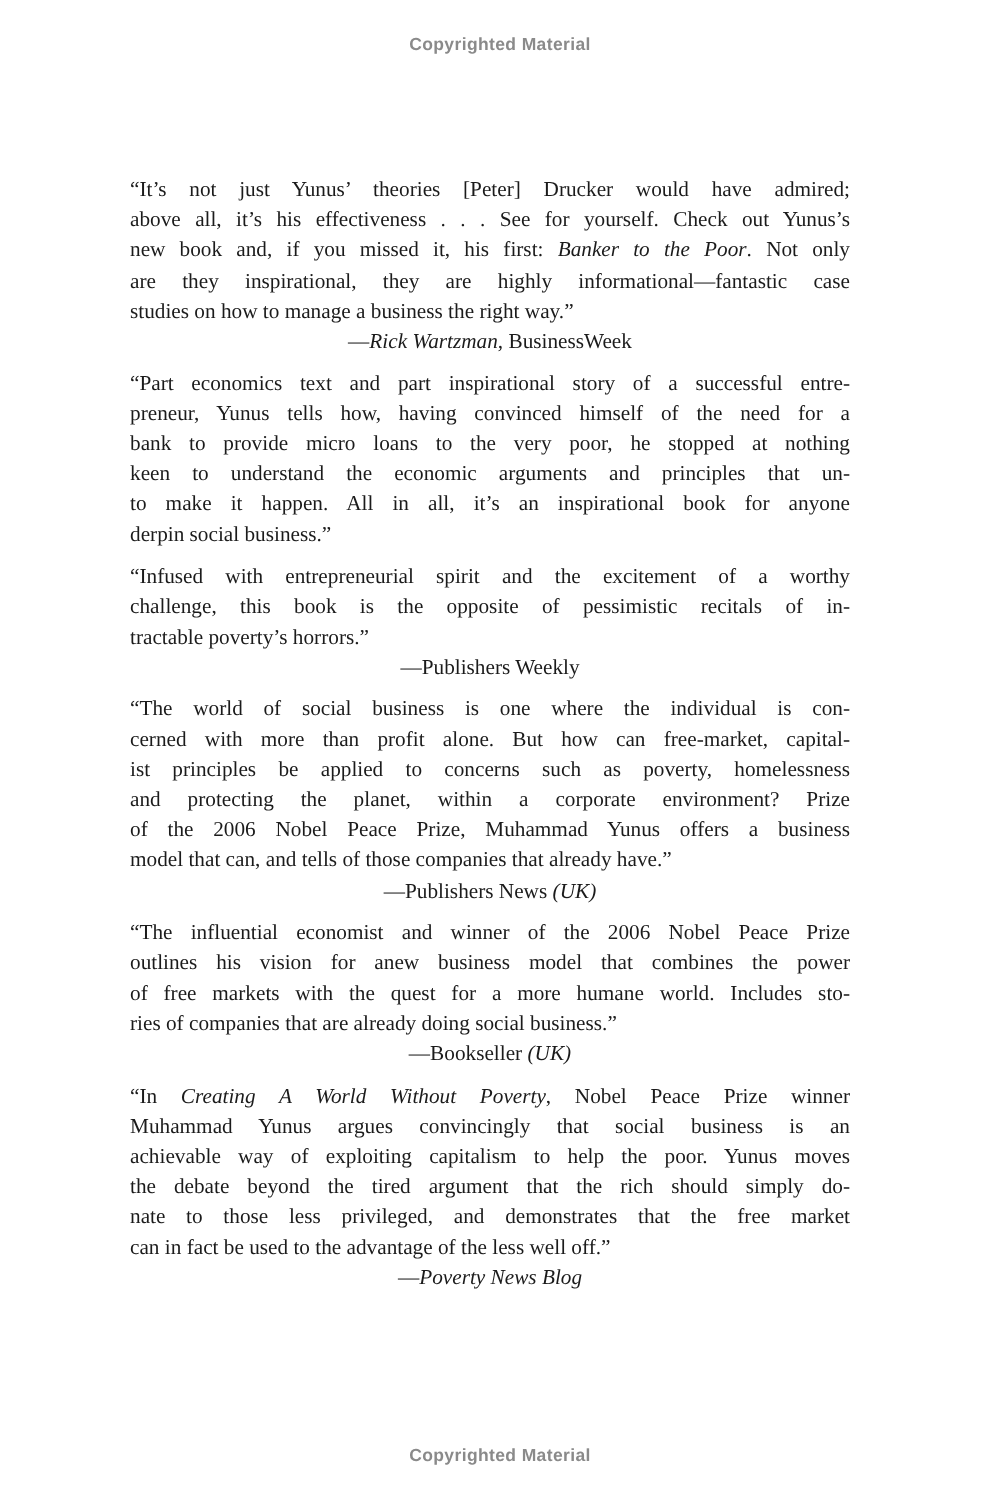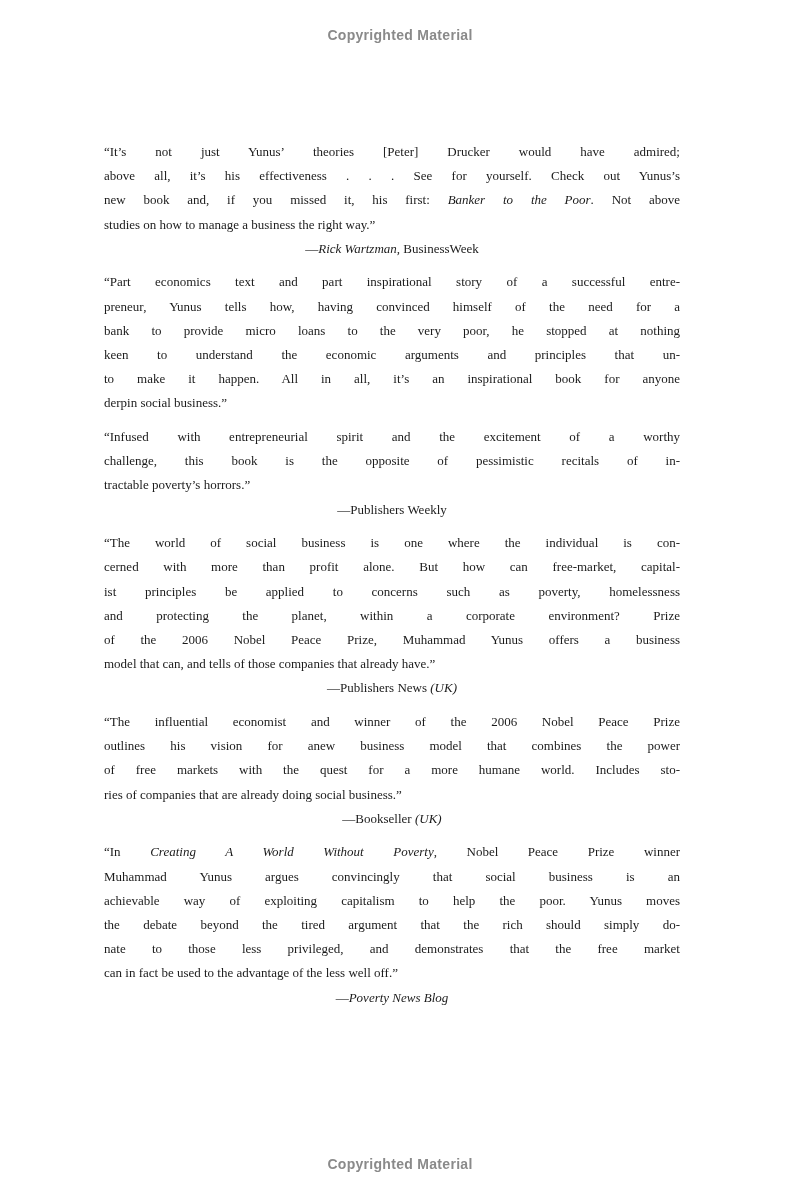--- a/index.html
+++ b/index.html
@@ -27,21 +27,21 @@
     color: #8a8a8a;
   }
   .notice-header { top: 27px; }
   .notice-footer { top: 1156px; }
   .content {
     position: absolute;
     left: 104px;
     top: 140px;
     width: 576px;
     font-family: "Liberation Serif", serif;
-    font-size: 13px;
+    font-size: 17px;
     line-height: 24.2px;
     color: #1b1b1b;
   }
   .review { margin-bottom: 9.4px; }
   .quote-line { white-space: normal; }
   .quote-line.just {
     text-align: justify;
     text-align-last: justify;
   }
   .it { font-style: italic; }
@@ -50,21 +50,22 @@
 </head>
 <body>
 
 <div class="page">
   <div class="notice notice-header">Copyrighted Material</div>
 
   <div class="content">
       <div class="review">
         <div class="quote-line just"><span>“It’s not just Yunus’ theories [Peter] Drucker would have admired;</span></div>
         <div class="quote-line just"><span>above all, it’s his effectiveness . . . See for yourself. Check out Yunus’s</span></div>
-        <div class="quote-line just"><span>new book and, if you missed it, his first: </span><span class="it">Banker to the Poor</span><span>. Not above</span></div>
+        <div class="quote-line just"><span>new book and, if you missed it, his first: </span><span class="it">Banker to the Poor</span><span>. Not only</span></div>
+        <div class="quote-line just"><span>are they inspirational, they are highly informational—fantastic case</span></div>
         <div class="quote-line"><span>studies on how to manage a business the right way.”</span></div>
         <div class="attr"><span>—</span><span class="it">Rick Wartzman,</span><span> BusinessWeek</span></div>
       </div>
       <div class="review">
         <div class="quote-line just"><span>“Part economics text and part inspirational story of a successful entre-</span></div>
         <div class="quote-line just"><span>preneur, Yunus tells how, having convinced himself of the need for a</span></div>
         <div class="quote-line just"><span>bank to provide micro loans to the very poor, he stopped at nothing</span></div>
         <div class="quote-line just"><span>keen to understand the economic arguments and principles that un-</span></div>
         <div class="quote-line just"><span>to make it happen. All in all, it’s an inspirational book for anyone</span></div>
         <div class="quote-line"><span>derpin social business.”</span></div>

